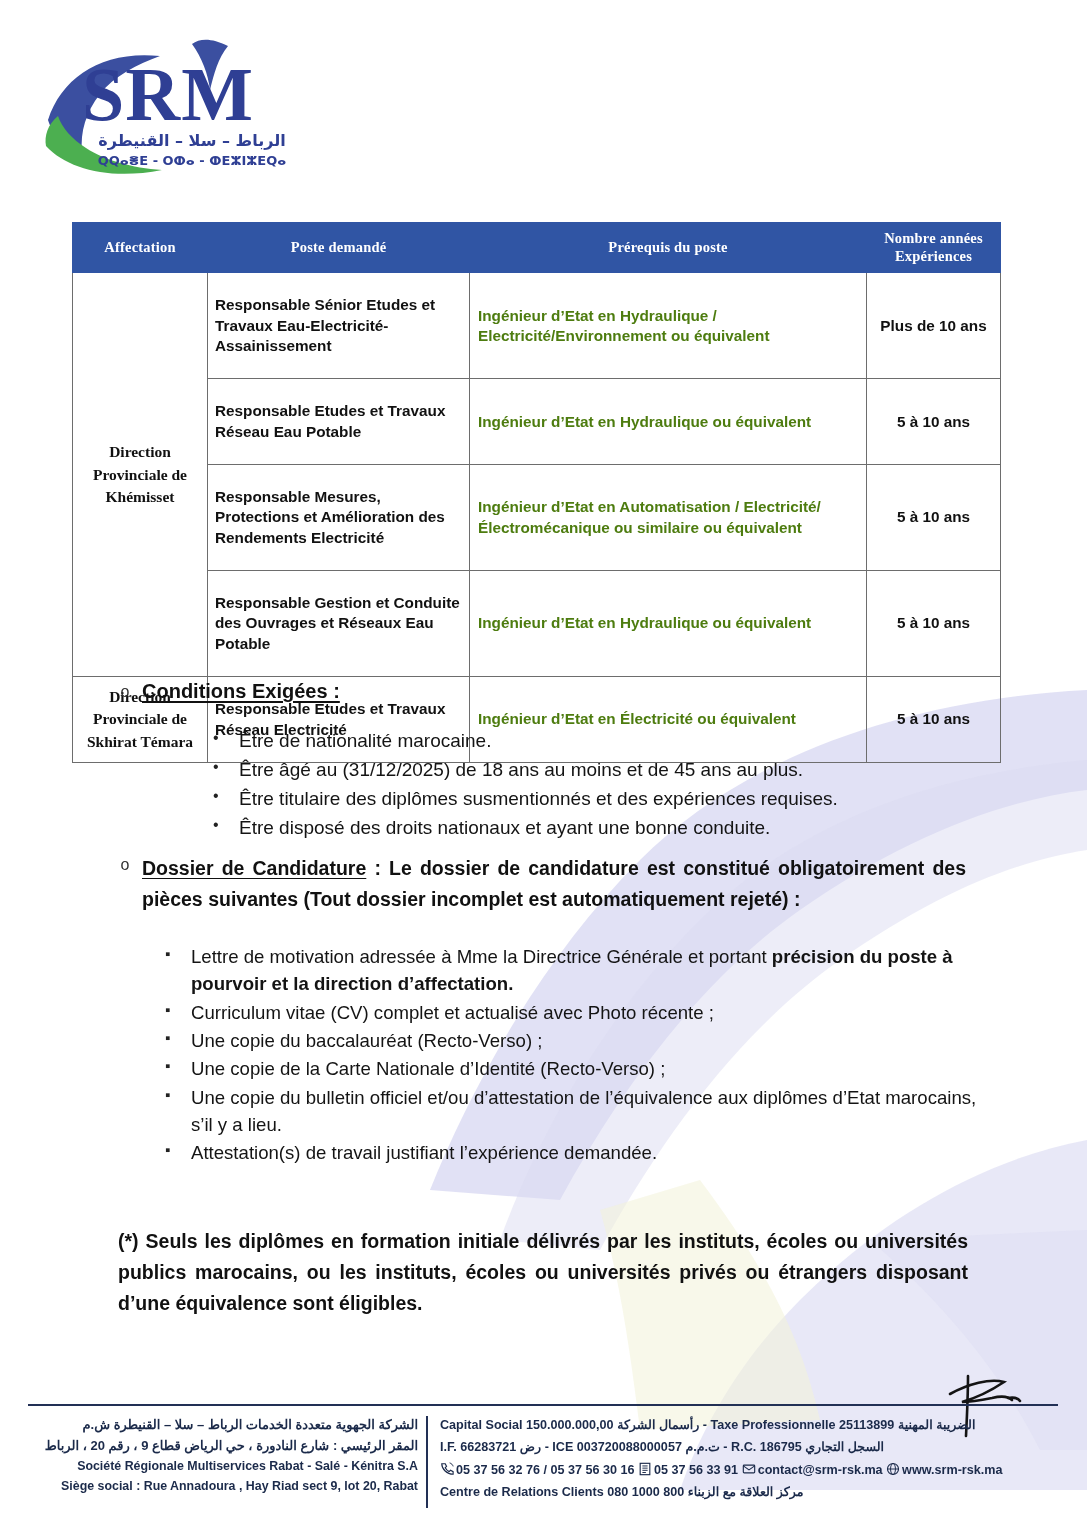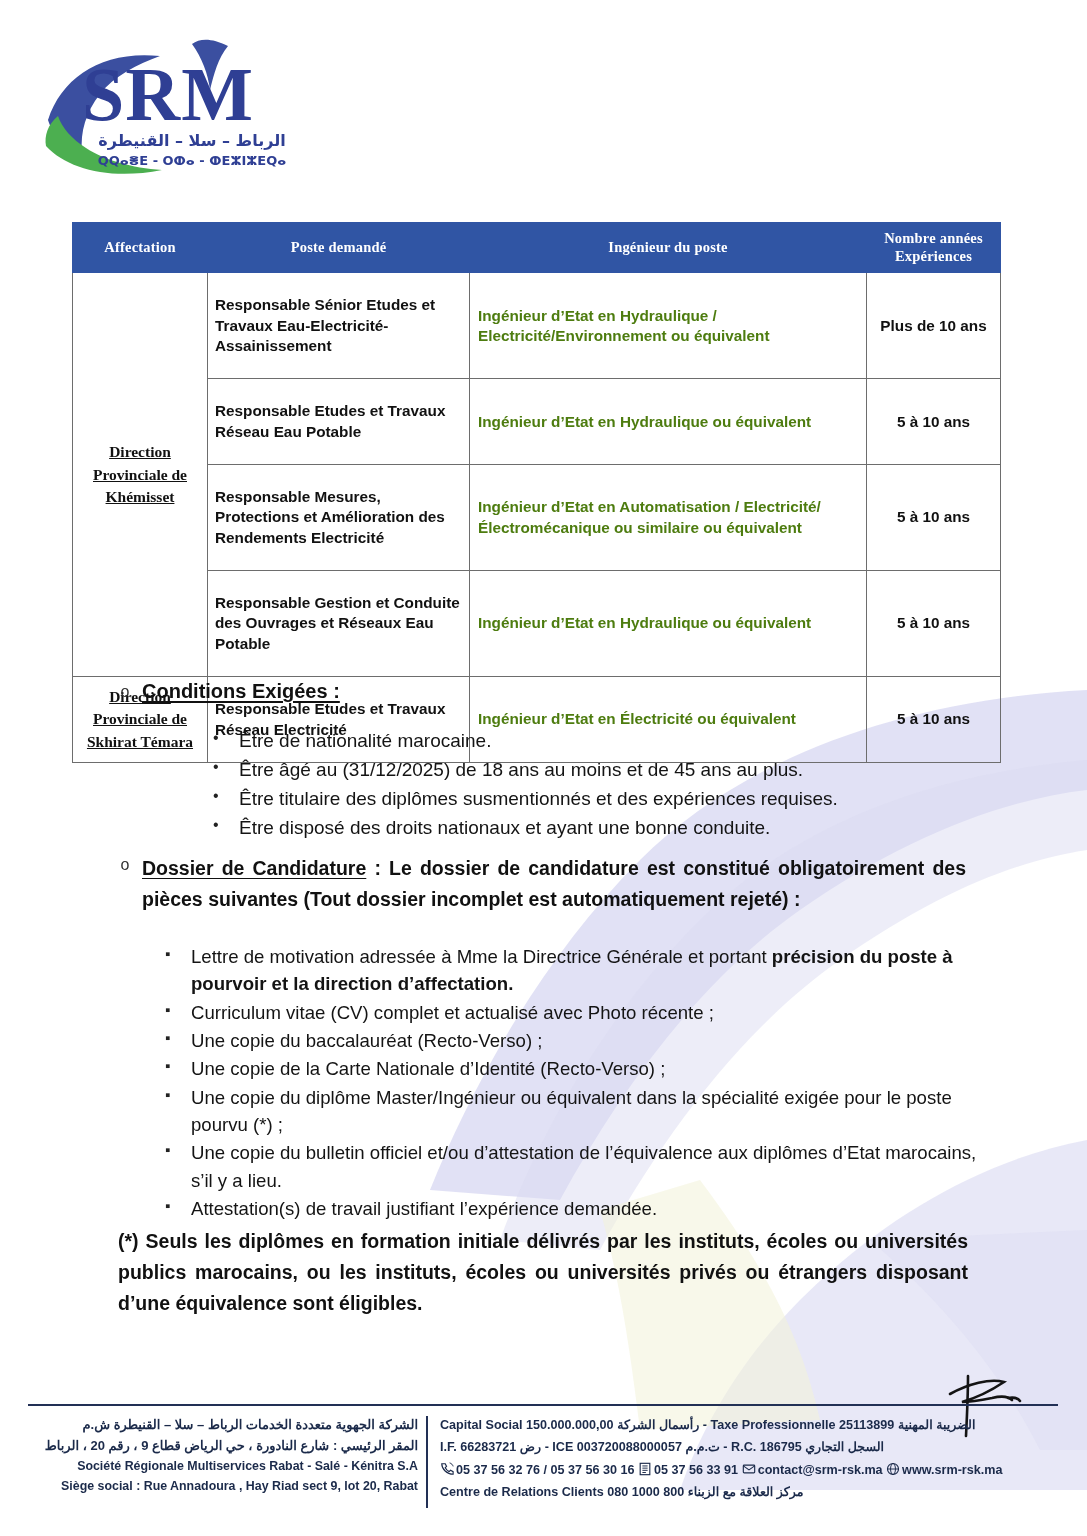--- a/index.html
+++ b/index.html
@@ -65,21 +65,20 @@
   .col-exp   { width: 134px; }
 
   td.aff-cell {
     font-family: "Liberation Serif", serif;
     font-weight: bold;
     font-size: 15.5px;
     text-align: center;
     line-height: 1.45;
     padding: 6px 4px;
     color: #111;
-    text-decoration: underline;
   }
   td.poste-cell {
     font-size: 15.3px;
     font-weight: bold;
     padding: 22px 7px;
     line-height: 1.33;
     color: #111;
   }
   td.prereq-cell {
     font-size: 15.3px;
@@ -303,21 +302,21 @@
       <colgroup>
         <col class="col-aff">
           <col class="col-poste">
           <col class="col-prereq">
           <col class="col-exp">
       </colgroup>
       <thead>
         <tr>
           <th>Affectation</th>
           <th>Poste demandé</th>
-          <th>Ingénieur du poste</th>
+          <th>Prérequis du poste</th>
           <th>Nombre années Expériences</th>
         </tr>
       </thead>
       <tbody>
         <tr>
           <td class="aff-cell" rowspan="4">Direction Provinciale de Khémisset</td>
           <td class="poste-cell">Responsable Sénior Etudes et Travaux Eau-Electricité-Assainissement</td>
           <td class="prereq-cell">Ingénieur d’Etat en Hydraulique / Electricité/Environnement ou équivalent</td>
           <td class="exp-cell">Plus de 10 ans</td>
         </tr>
@@ -361,21 +360,20 @@
   <div class="dossier-block">
     <span class="bullet-o">o</span>
     <div class="dossier-body"><span class="u">Dossier de Candidature</span><span> : </span><span>Le dossier de candidature est constitué obligatoirement des pièces suivantes (Tout dossier incomplet est automatiquement rejeté) :</span></div>
   </div>
 
   <ul class="pieces-list">
     <li><span>Lettre de motivation adressée à Mme la Directrice Générale et portant </span><b>précision du poste à pourvoir et la direction d’affectation.</b></li>
     <li>Curriculum vitae (CV) complet et actualisé avec Photo récente ;</li>
     <li>Une copie du baccalauréat (Recto-Verso) ;</li>
     <li>Une copie de la Carte Nationale d’Identité (Recto-Verso) ;</li>
-    <li>Une copie du diplôme Master/Ingénieur ou équivalent dans la spécialité exigée pour le poste pourvu (*) ;</li>
     <li>Une copie du bulletin officiel et/ou d’attestation de l’équivalence aux diplômes d’Etat marocains, s’il y a lieu.</li>
     <li>Attestation(s) de travail justifiant l’expérience demandée.</li>
   </ul>
 
   <div class="note-star">(*) Seuls les diplômes en formation initiale délivrés par les instituts, écoles ou universités publics marocains, ou les instituts, écoles ou universités privés ou étrangers disposant d’une équivalence sont éligibles.</div>
 
   <div class="signature">
     <svg viewBox="0 0 86 72" width="86" height="72">
       <path d="M12 26 C 30 16, 52 10, 66 14 C 54 22, 38 30, 24 34 C 32 34, 44 32, 54 30 C 62 28, 70 28, 74 32" fill="none" stroke="#141414" stroke-width="2.6" stroke-linecap="round"></path>
       <path d="M30 8 C 30 28, 29 48, 28 68" fill="none" stroke="#141414" stroke-width="2.6" stroke-linecap="round"></path>

